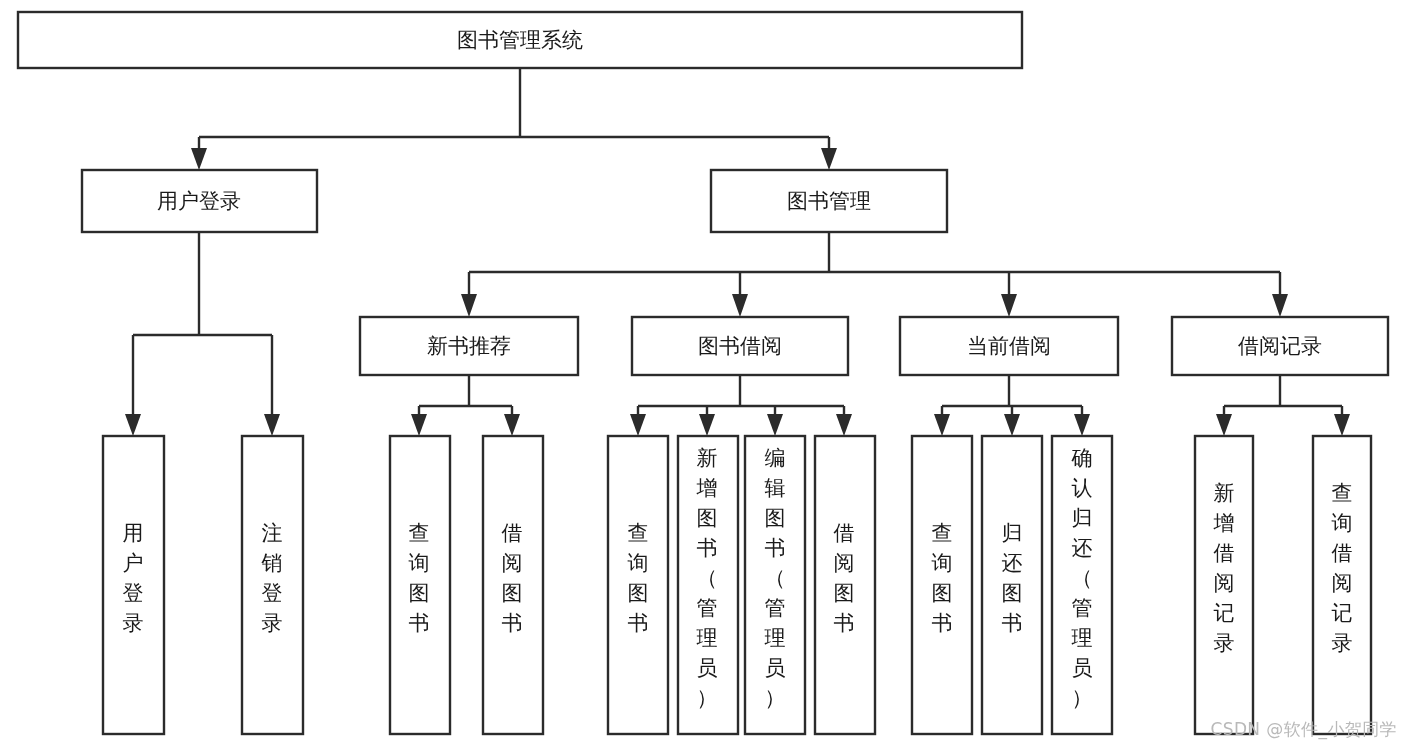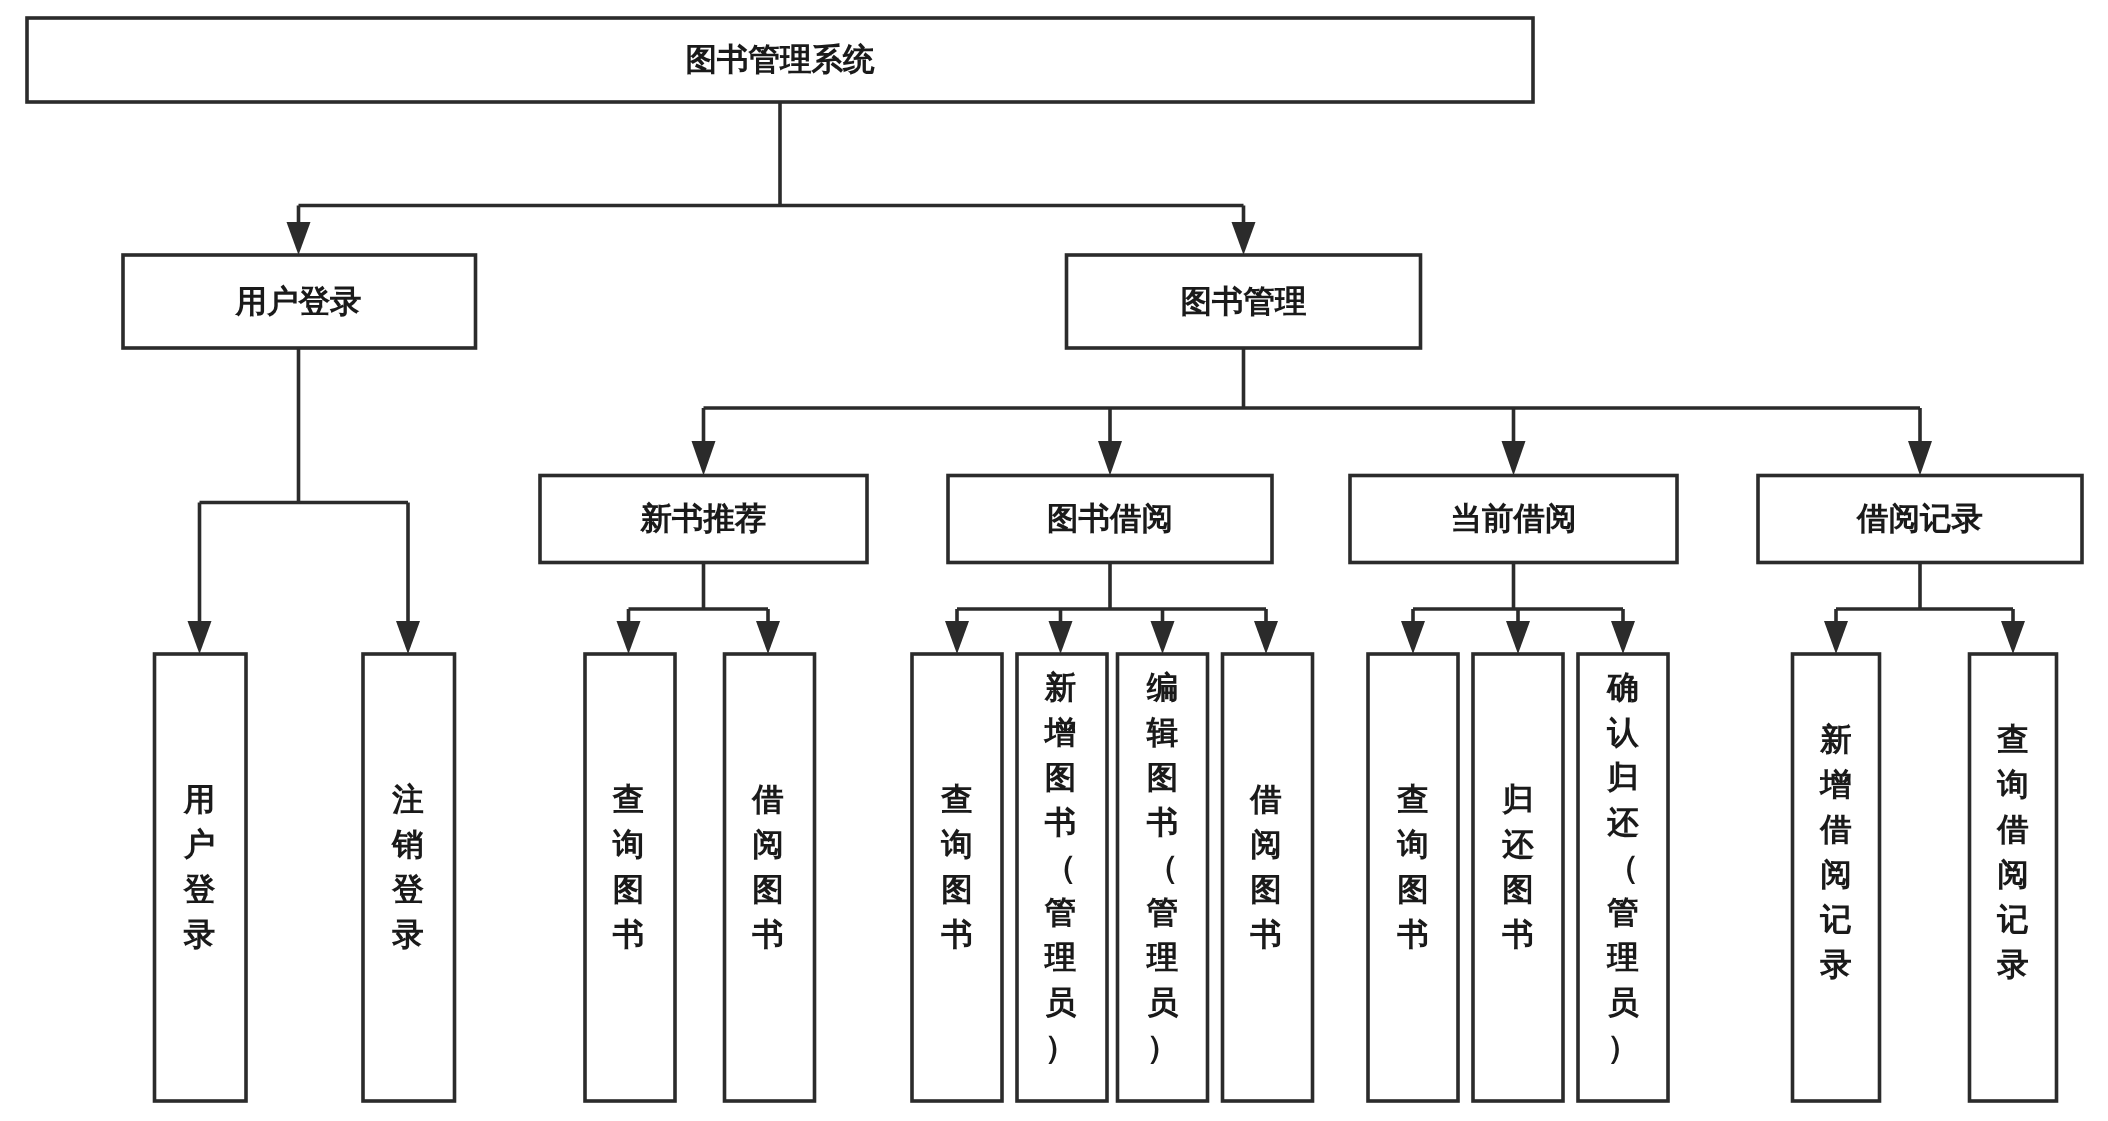--- a/index.html
+++ b/index.html
@@ -11,21 +11,20 @@
     width: 1405px;
     height: 747px;
     overflow: hidden;
     font-family: "DejaVu Sans", "Liberation Sans", sans-serif;
   }
   #diagram-root {
     position: relative;
     width: 1405px;
     height: 747px;
     background: #ffffff;
-    font-weight: bold;
   }
   svg#flow-svg {
     position: absolute;
     left: 0;
     top: 0;
     width: 1405px;
     height: 747px;
     display: block;
   }
   .node-box {
@@ -247,14 +246,15 @@
       <text class="node-label-v" x="1224" y="500"><tspan x="1224" y="500">新</tspan><tspan x="1224" y="530">增</tspan><tspan x="1224" y="560">借</tspan><tspan x="1224" y="590">阅</tspan><tspan x="1224" y="620">记</tspan><tspan x="1224" y="650">录</tspan></text>
     </g>
 
     <g>
       <rect class="node-box" x="1313" y="436" width="58" height="298"></rect>
       <text class="node-label-v" x="1342" y="500"><tspan x="1342" y="500">查</tspan><tspan x="1342" y="530">询</tspan><tspan x="1342" y="560">借</tspan><tspan x="1342" y="590">阅</tspan><tspan x="1342" y="620">记</tspan><tspan x="1342" y="650">录</tspan></text>
     </g>
 
   </svg>
 
+  <div class="watermark-text">CSDN @软件_小贺同学</div>
 
 </div>
 
 </body></html>

